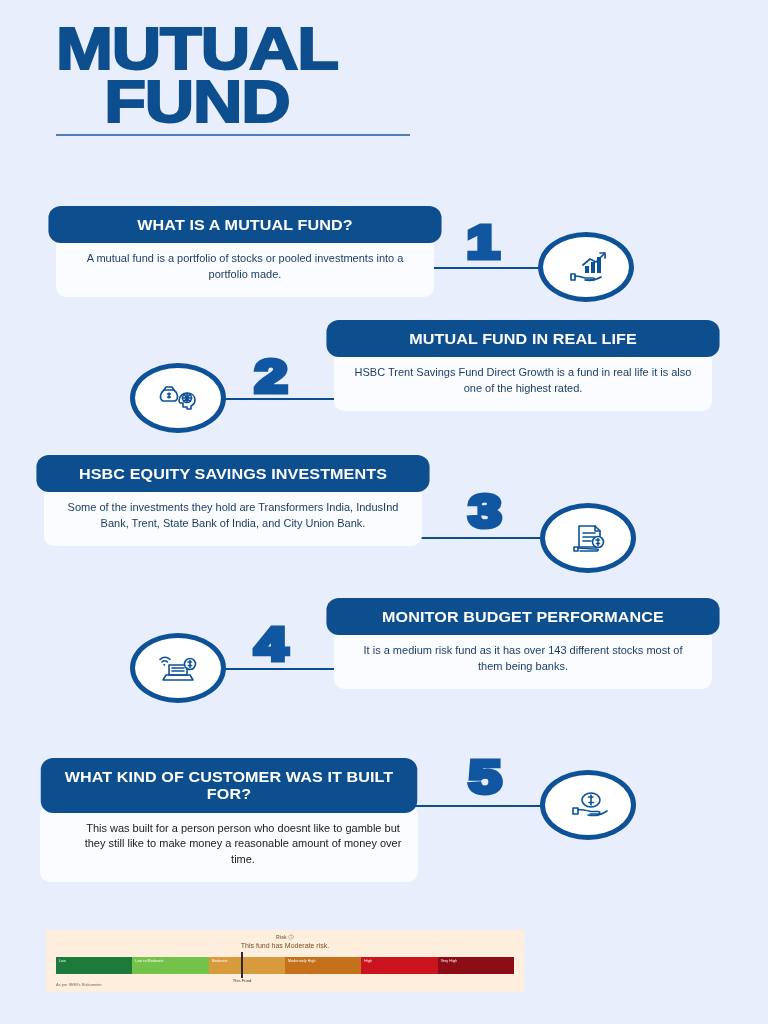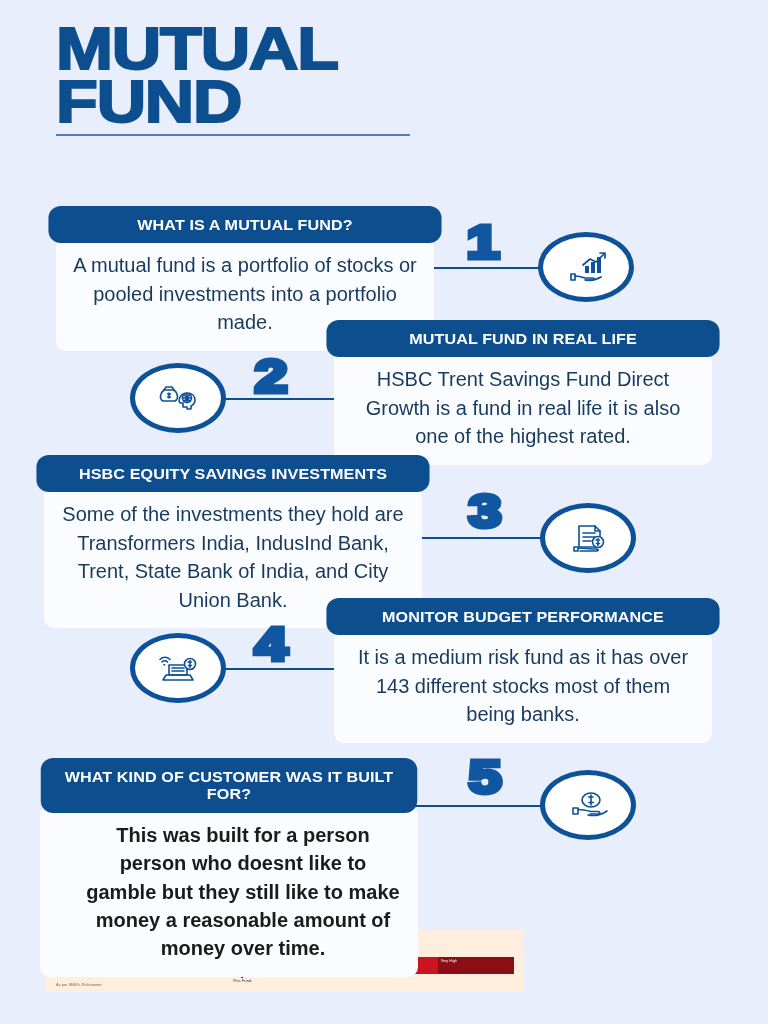--- a/index.html
+++ b/index.html
@@ -9,21 +9,21 @@
     font-family: "Liberation Sans", sans-serif;
     overflow: hidden;
   }
   #page {
     position: relative;
     width: 768px; height: 1024px;
     background: #e9eefc;
   }
 
   
-  .title-block { position: absolute; left: 56px; top: 22px; }
+  .title-block { position: absolute; left: 56px; top: 22px; text-align: center; }
   .title-line {
     font-family: "Liberation Sans", sans-serif;
     font-weight: 700;
     font-size: 58px;
     line-height: 0.92;
     letter-spacing: -1px;
     color: #0d4e8f;
     transform: scaleX(1.18) scaleY(1.02);
     transform-origin: left center;
     -webkit-text-stroke: 2px #0d4e8f;
@@ -48,29 +48,29 @@
     padding: 10px 14px;
     transform: scaleX(1.04);
     transform-origin: center;
     position: relative;
     z-index: 3;
   }
   .card-body {
     background: #fbfcff;
     border-radius: 10px;
     color: #173a5e;
-    font-size: 20px;
+    font-size: 11px;
     line-height: 1.42;
     text-align: center;
     padding: 16px 16px 14px;
     margin-top: -8px;
     position: relative;
     z-index: 2;
   }
-  .card-body.dark { color: #1b1b1b; font-weight: 700; padding-left: 44px; }
+  .card-body.dark { color: #1b1b1b; font-weight: 400; padding-left: 44px; }
 
   
   .connector {
     position: absolute;
     height: 2px;
     background: #0d4e8f;
     z-index: 1;
   }
 
   

